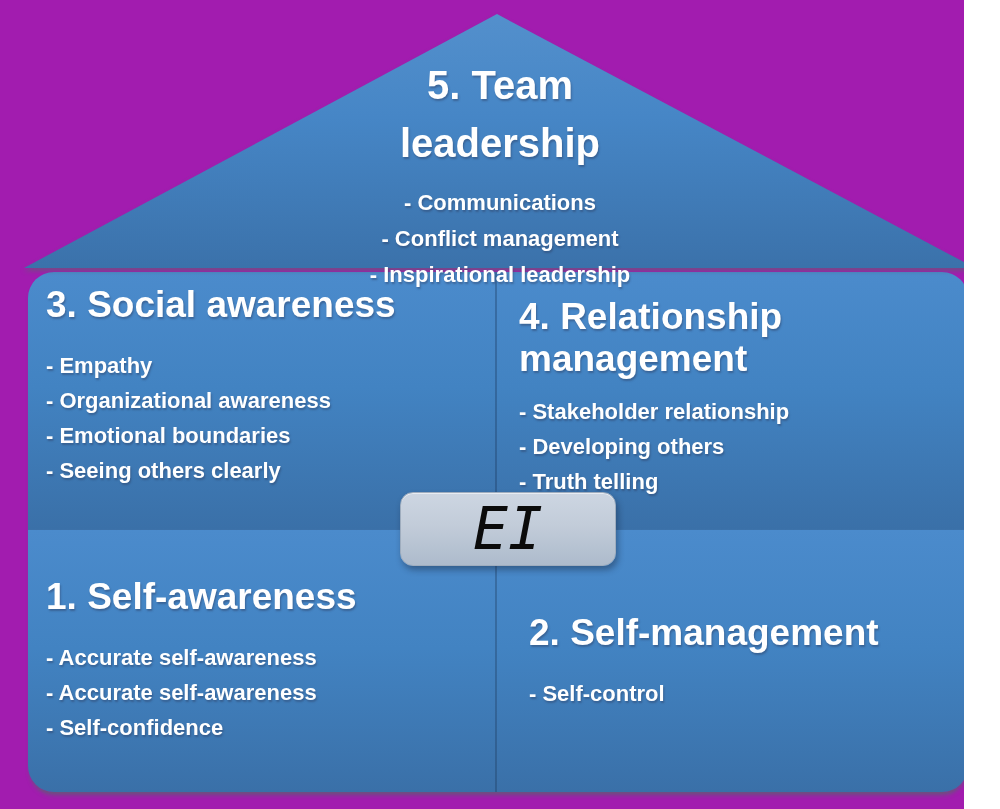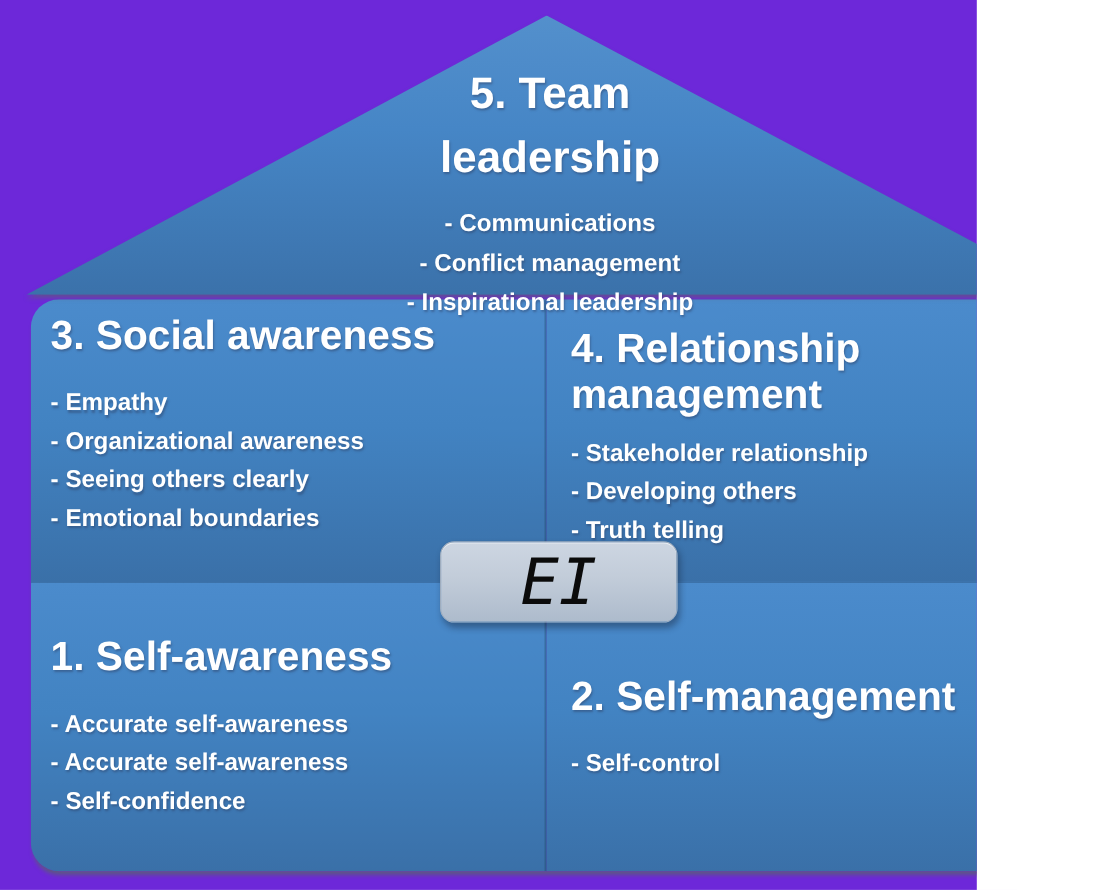--- a/index.html
+++ b/index.html
@@ -1,20 +1,20 @@
 <!DOCTYPE html>
 <html><head>
 <meta charset="utf-8">
 <style>
   html, body { margin: 0; padding: 0; background: #ffffff; }
   .canvas {
     position: relative;
-    width: 888px;
+    width: 964px;
     height: 809px;
-    background: #6d28d9;
+    background: #a21caf;
     overflow: hidden;
     font-family: "Liberation Sans", sans-serif;
   }
 
   
   .roof-wrap {
     position: absolute;
     left: 0; top: 0;
     width: 1000px; height: 280px;
     filter: drop-shadow(0 3px 2px rgba(90,98,110,0.65));
@@ -63,21 +63,21 @@
     z-index: 1;
   }
   .cell {
     box-sizing: border-box;
     background: linear-gradient(180deg, #4b8bcc 0%, #4283c2 45%, #3a70a8 100%);
     color: #ffffff;
   }
   .cell.tl { border-right: 2px solid rgba(28,56,92,0.35); border-bottom: 1px solid rgba(28,56,92,0.30); padding: 12px 24px 0 18px; }
   .cell.tr { border-bottom: 1px solid rgba(28,56,92,0.30); padding: 24px 59px 0 22px; }
   .cell.bl { border-right: 2px solid rgba(28,56,92,0.35); padding: 46px 24px 0 18px; }
-  .cell.br { padding: 82px 42px 0 22px; }
+  .cell.br { padding: 82px 42px 0 32px; }
 
   .q-title {
     margin: 0;
     font-size: 37px;
     line-height: 42px;
     font-weight: bold;
     text-shadow: 1px 2px 2px rgba(45,60,95,0.45);
   }
   .q-items { margin-top: 22px; }
   .cell.tr .q-items { margin-top: 14px; }
@@ -125,22 +125,22 @@
     </div>
   </div>
 
   <div class="board">
 
     <section class="cell tl">
       <h2 class="q-title">3. Social awareness</h2>
       <div class="q-items">
         <div class="item">- Empathy</div>
         <div class="item">- Organizational awareness</div>
+        <div class="item">- Emotional boundaries</div>
         <div class="item">- Seeing others clearly</div>
-        <div class="item">- Emotional boundaries</div>
       </div>
     </section>
 
     <section class="cell tr">
       <h2 class="q-title">4. Relationship management</h2>
       <div class="q-items">
         <div class="item">- Stakeholder relationship</div>
         <div class="item">- Developing others</div>
         <div class="item">- Truth telling</div>
       </div>

